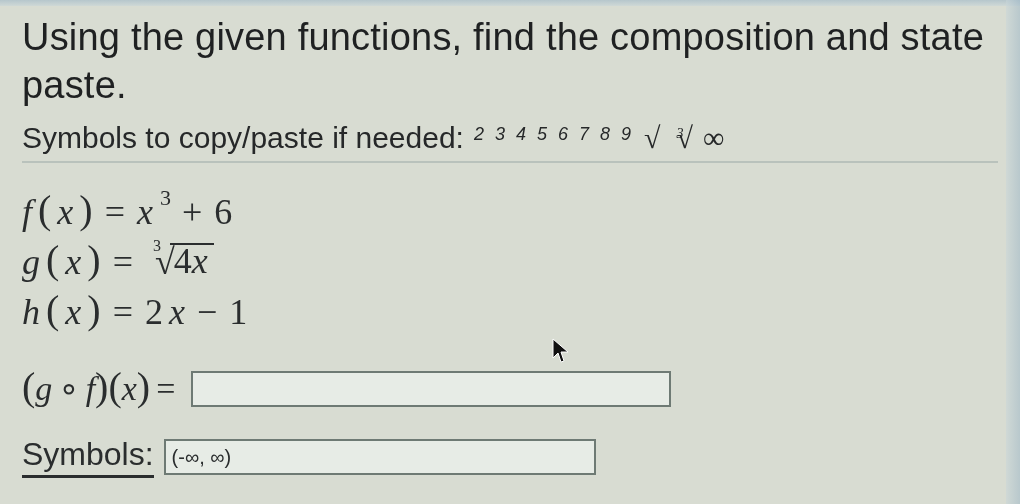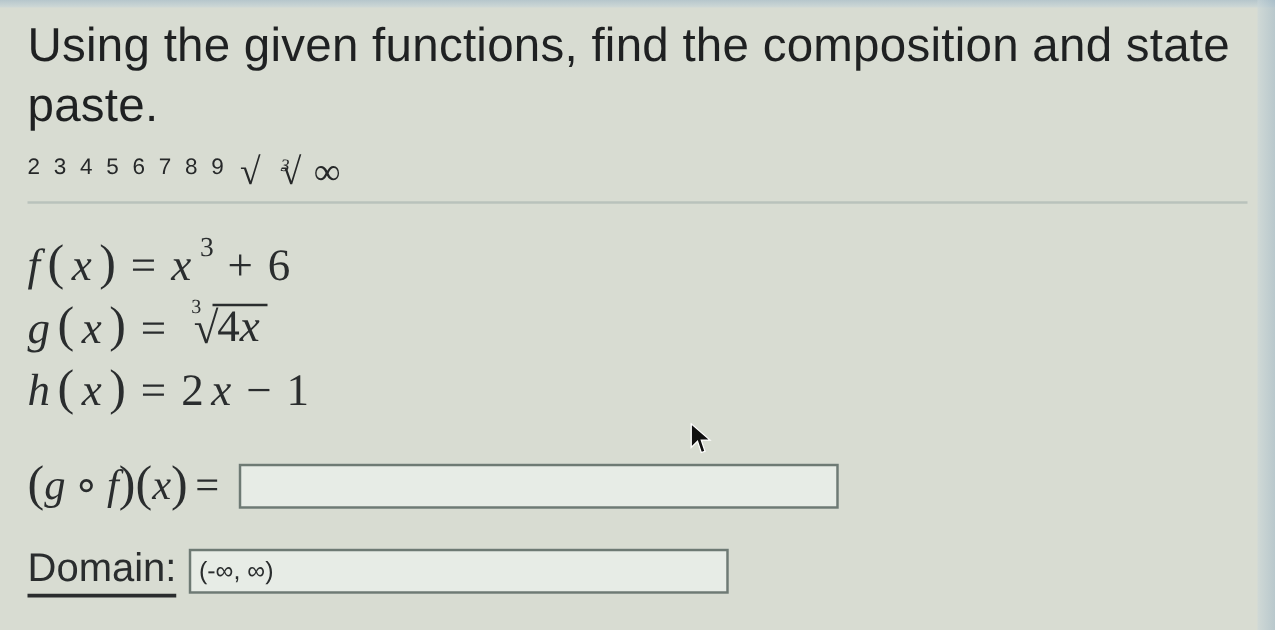--- a/index.html
+++ b/index.html
@@ -49,20 +49,21 @@
     border-bottom: 2px solid #b9c2bc;
     display: flex;
     align-items: baseline;
     gap: 10px;
   }
   .sup-digits {
     font-size: 18px;
     letter-spacing: 3px;
     position: relative;
     top: -8px;
+    font-style: italic;
   }
   .rad {
     font-family: "Times New Roman", Times, serif;
   }
   .rad .idx {
     font-size: 14px;
     position: relative;
     top: -10px;
     left: 6px;
     font-style: italic;
@@ -182,20 +183,21 @@
 <body>
 
 <div class="page">
 
   <div class="instr">
     <span>Using the given functions, find the composition and state</span><br>
     <span>paste.</span>
   </div>
 
   <div class="symbols-row">
+    <span>Symbols to copy/paste if needed:</span>
     <span class="sup-digits">2 3 4 5 6 7 8 9</span>
     <span class="rad">√</span>
     <span class="rad">
       <span class="idx">3</span><span>√</span>
     </span>
     <span class="inf">∞</span>
   </div>
 
   <div class="math-block">
 
@@ -247,21 +249,21 @@
     <span class="mi">f</span>
     <span class="paren">)</span>
     <span class="paren">(</span>
       <span class="mi">x</span>
       <span class="paren">)</span>
     <span class="op">=</span>
     <input type="text" class="input-box input-large" value="" style="">
   </div>
 
   <div class="domain-row">
-    <span class="label">Domain:</span>
+    <span class="label">Symbols:</span>
     <input type="text" class="input-box input-small" value="(-∞, ∞)" style="">
   </div>
 
 </div>
 
 <svg class="cursor" viewBox="0 0 18 26">
   <path d="M1 1 L1 20 L6 15 L9 24 L12 23 L9 14 L16 14 Z" fill="#111" stroke="#fff" stroke-width="1"></path>
 </svg>
 
 </body></html>

